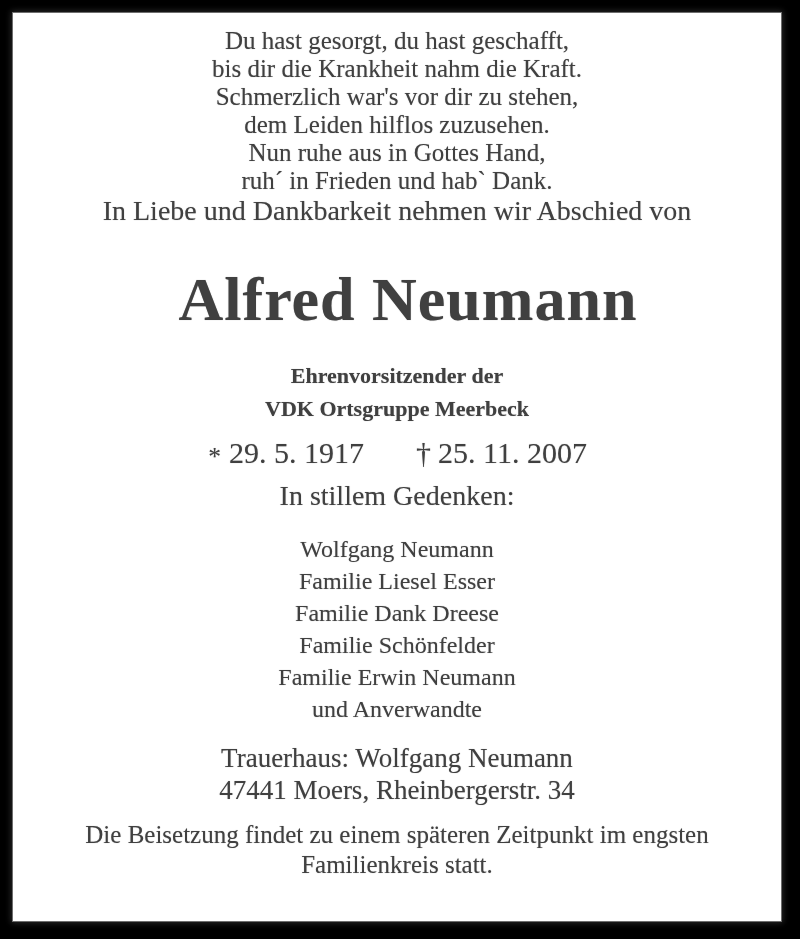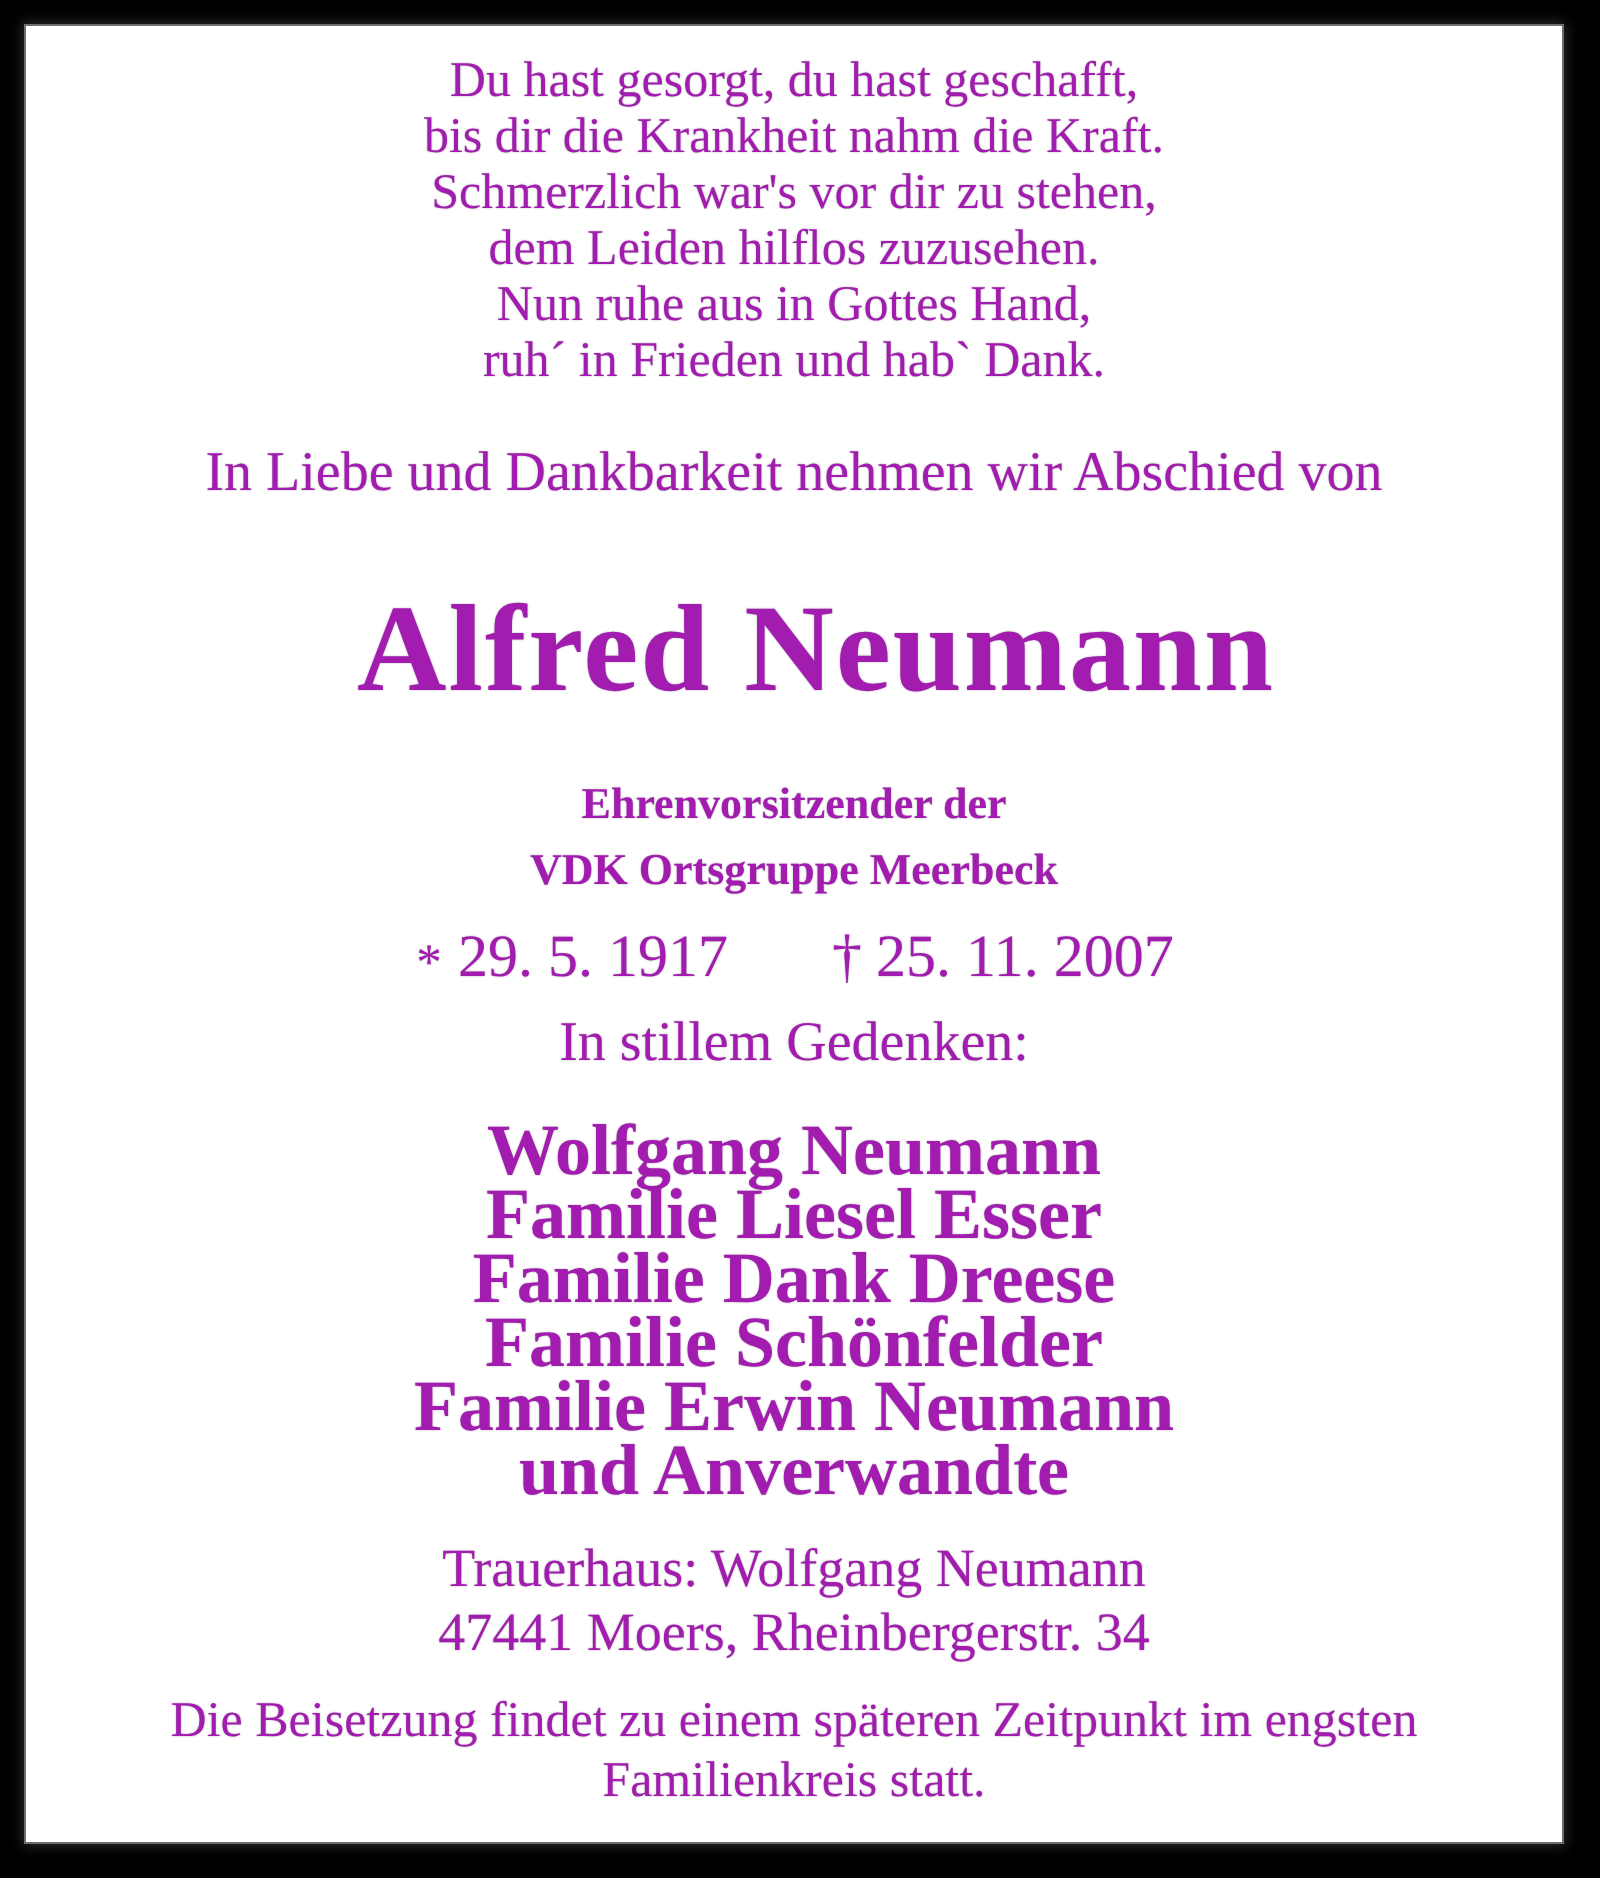--- a/index.html
+++ b/index.html
@@ -16,33 +16,32 @@
   }
   .paper {
     position: absolute;
     left: 13px;
     top: 13px;
     right: 19px;
     bottom: 18px;
     background: #ffffff;
     box-shadow: 0 0 0 1px #6e6e6e, 0 0 6px 2px #2a2a2a;
     text-align: center;
-    color: #a21caf;
+    color: #404040;
     overflow: hidden;
   }
   .paper div {
     text-shadow: 0 0 1px rgba(30,30,30,0.35);
   }
   .poem {
     margin-top: 14px;
     font-size: 25px;
     line-height: 28px;
   }
   .intro {
-    margin-top: 26px;
     font-size: 28px;
     line-height: 32px;
   }
   .deceased-name {
     margin-top: 38px;
     font-size: 62px;
     line-height: 68px;
     font-weight: bold;
     letter-spacing: 1px;
     margin-left: 22px;
@@ -71,23 +70,23 @@
     display: inline-block;
     width: 52px;
   }
   .gedenken {
     margin-top: 13px;
     font-size: 28px;
     line-height: 30px;
   }
   .mourners {
     margin-top: 22px;
-    font-size: 36px;
+    font-size: 24px;
     line-height: 32px;
-    font-weight: bold;
+    font-weight: normal;
   }
   .trauerhaus {
     margin-top: 17px;
     font-size: 27px;
     line-height: 32px;
   }
   .funeral-note {
     margin-top: 14px;
     font-size: 25px;
     line-height: 30px;

